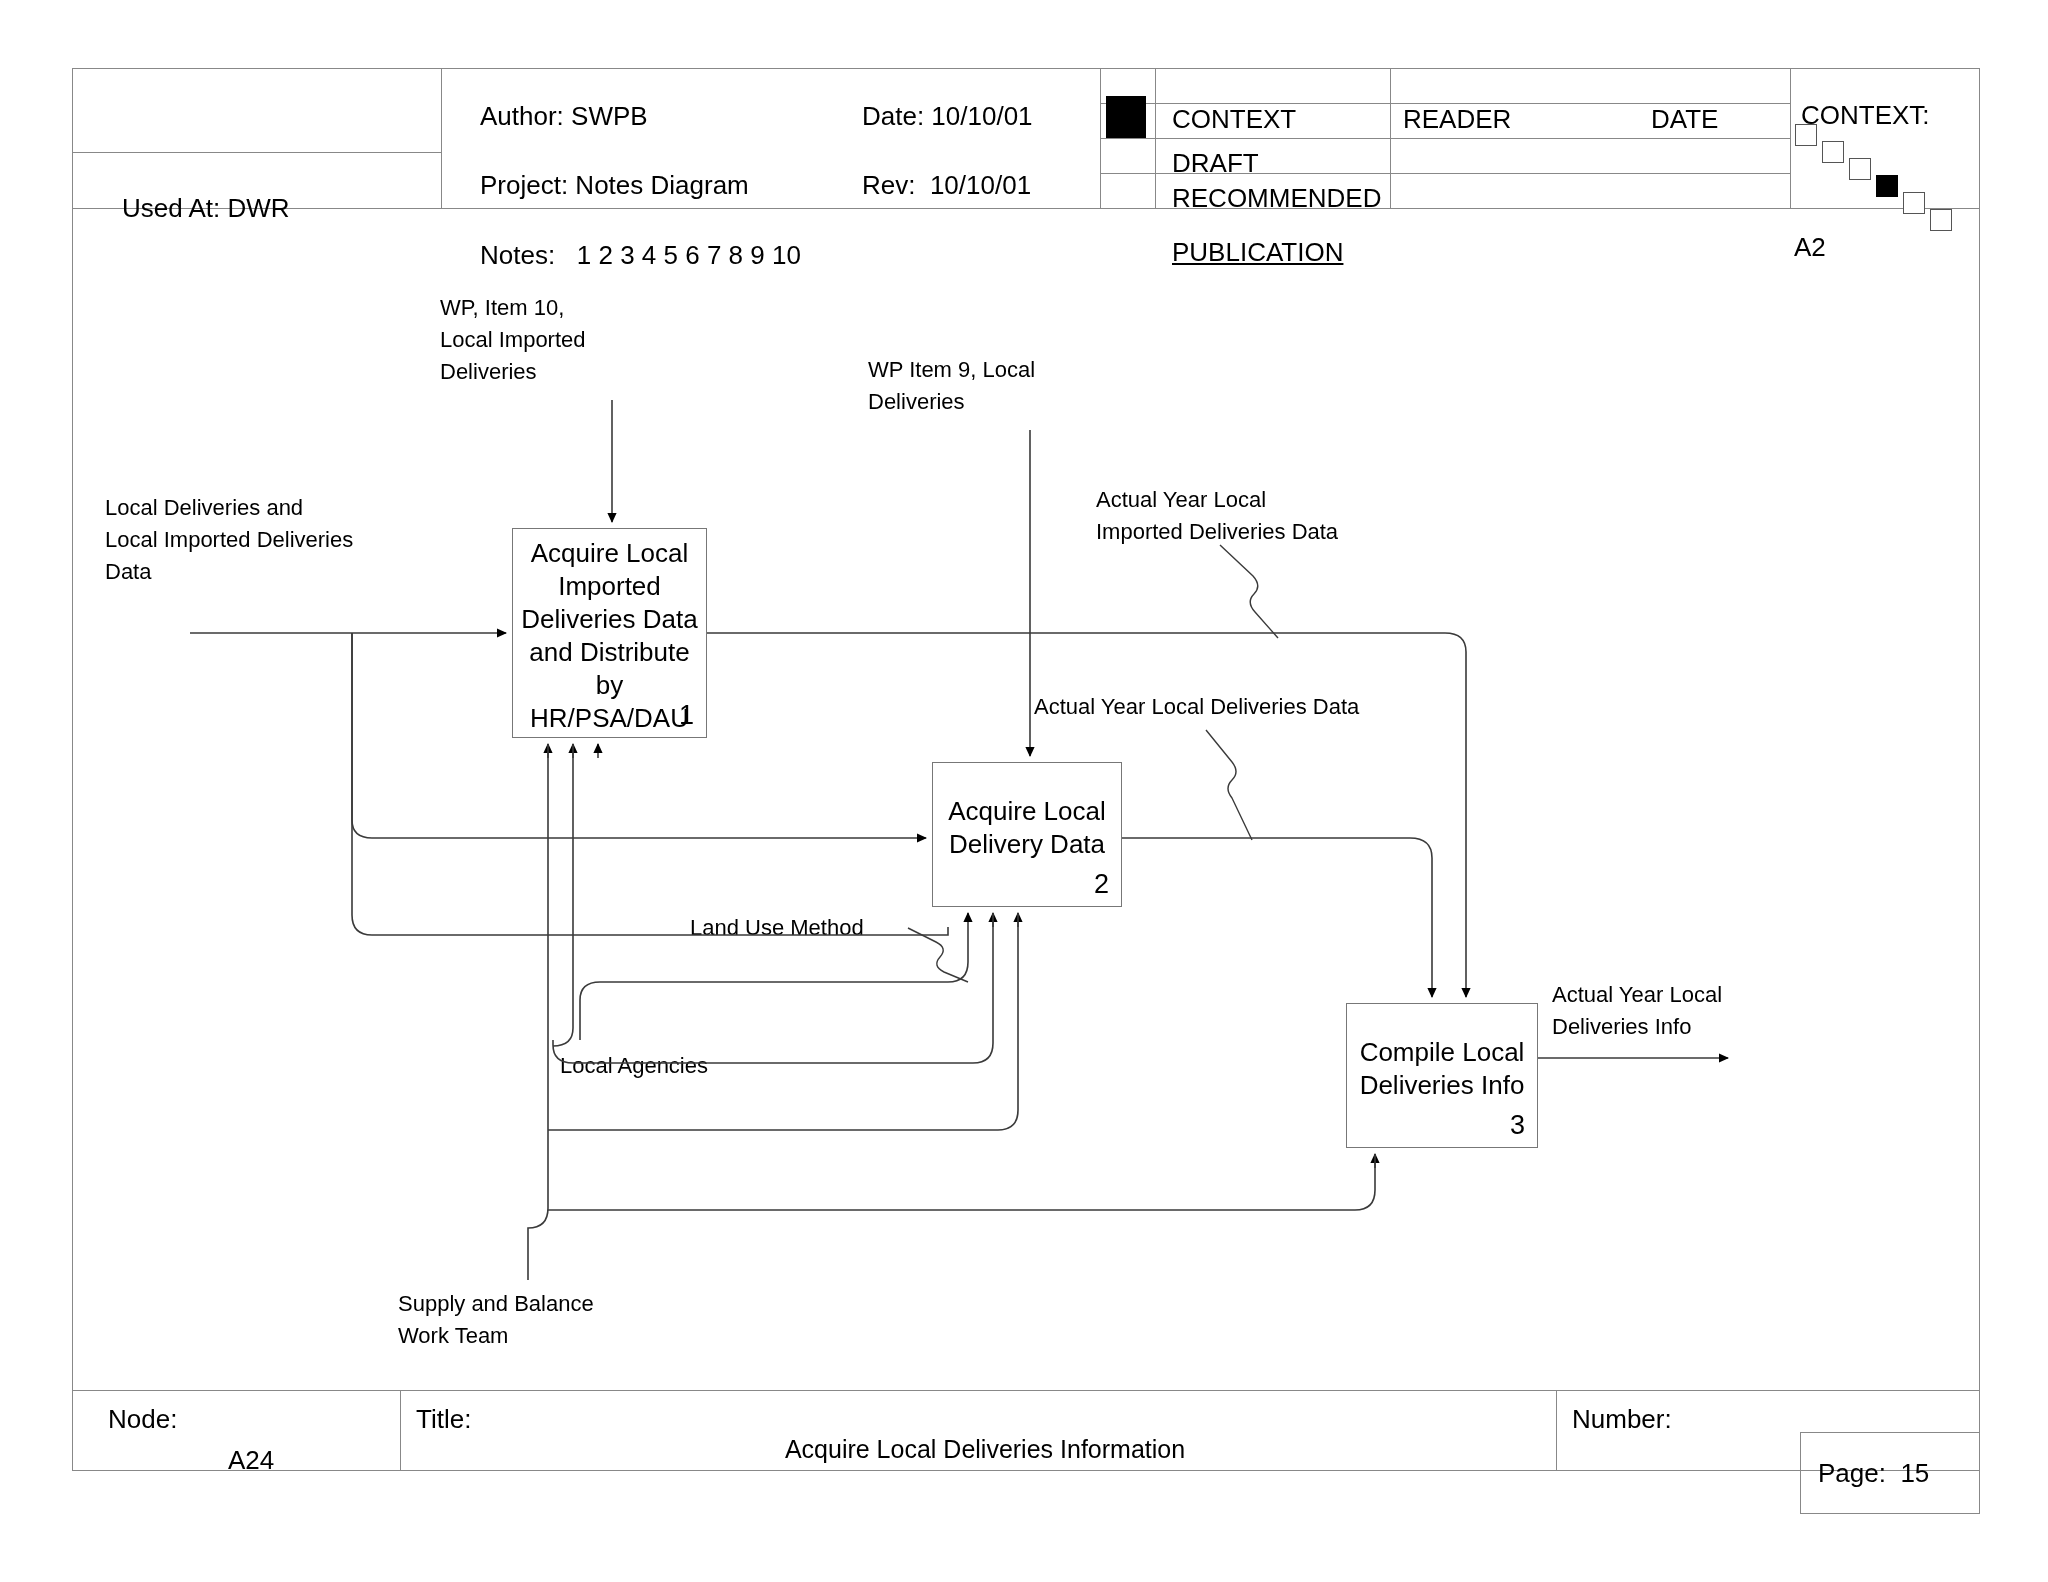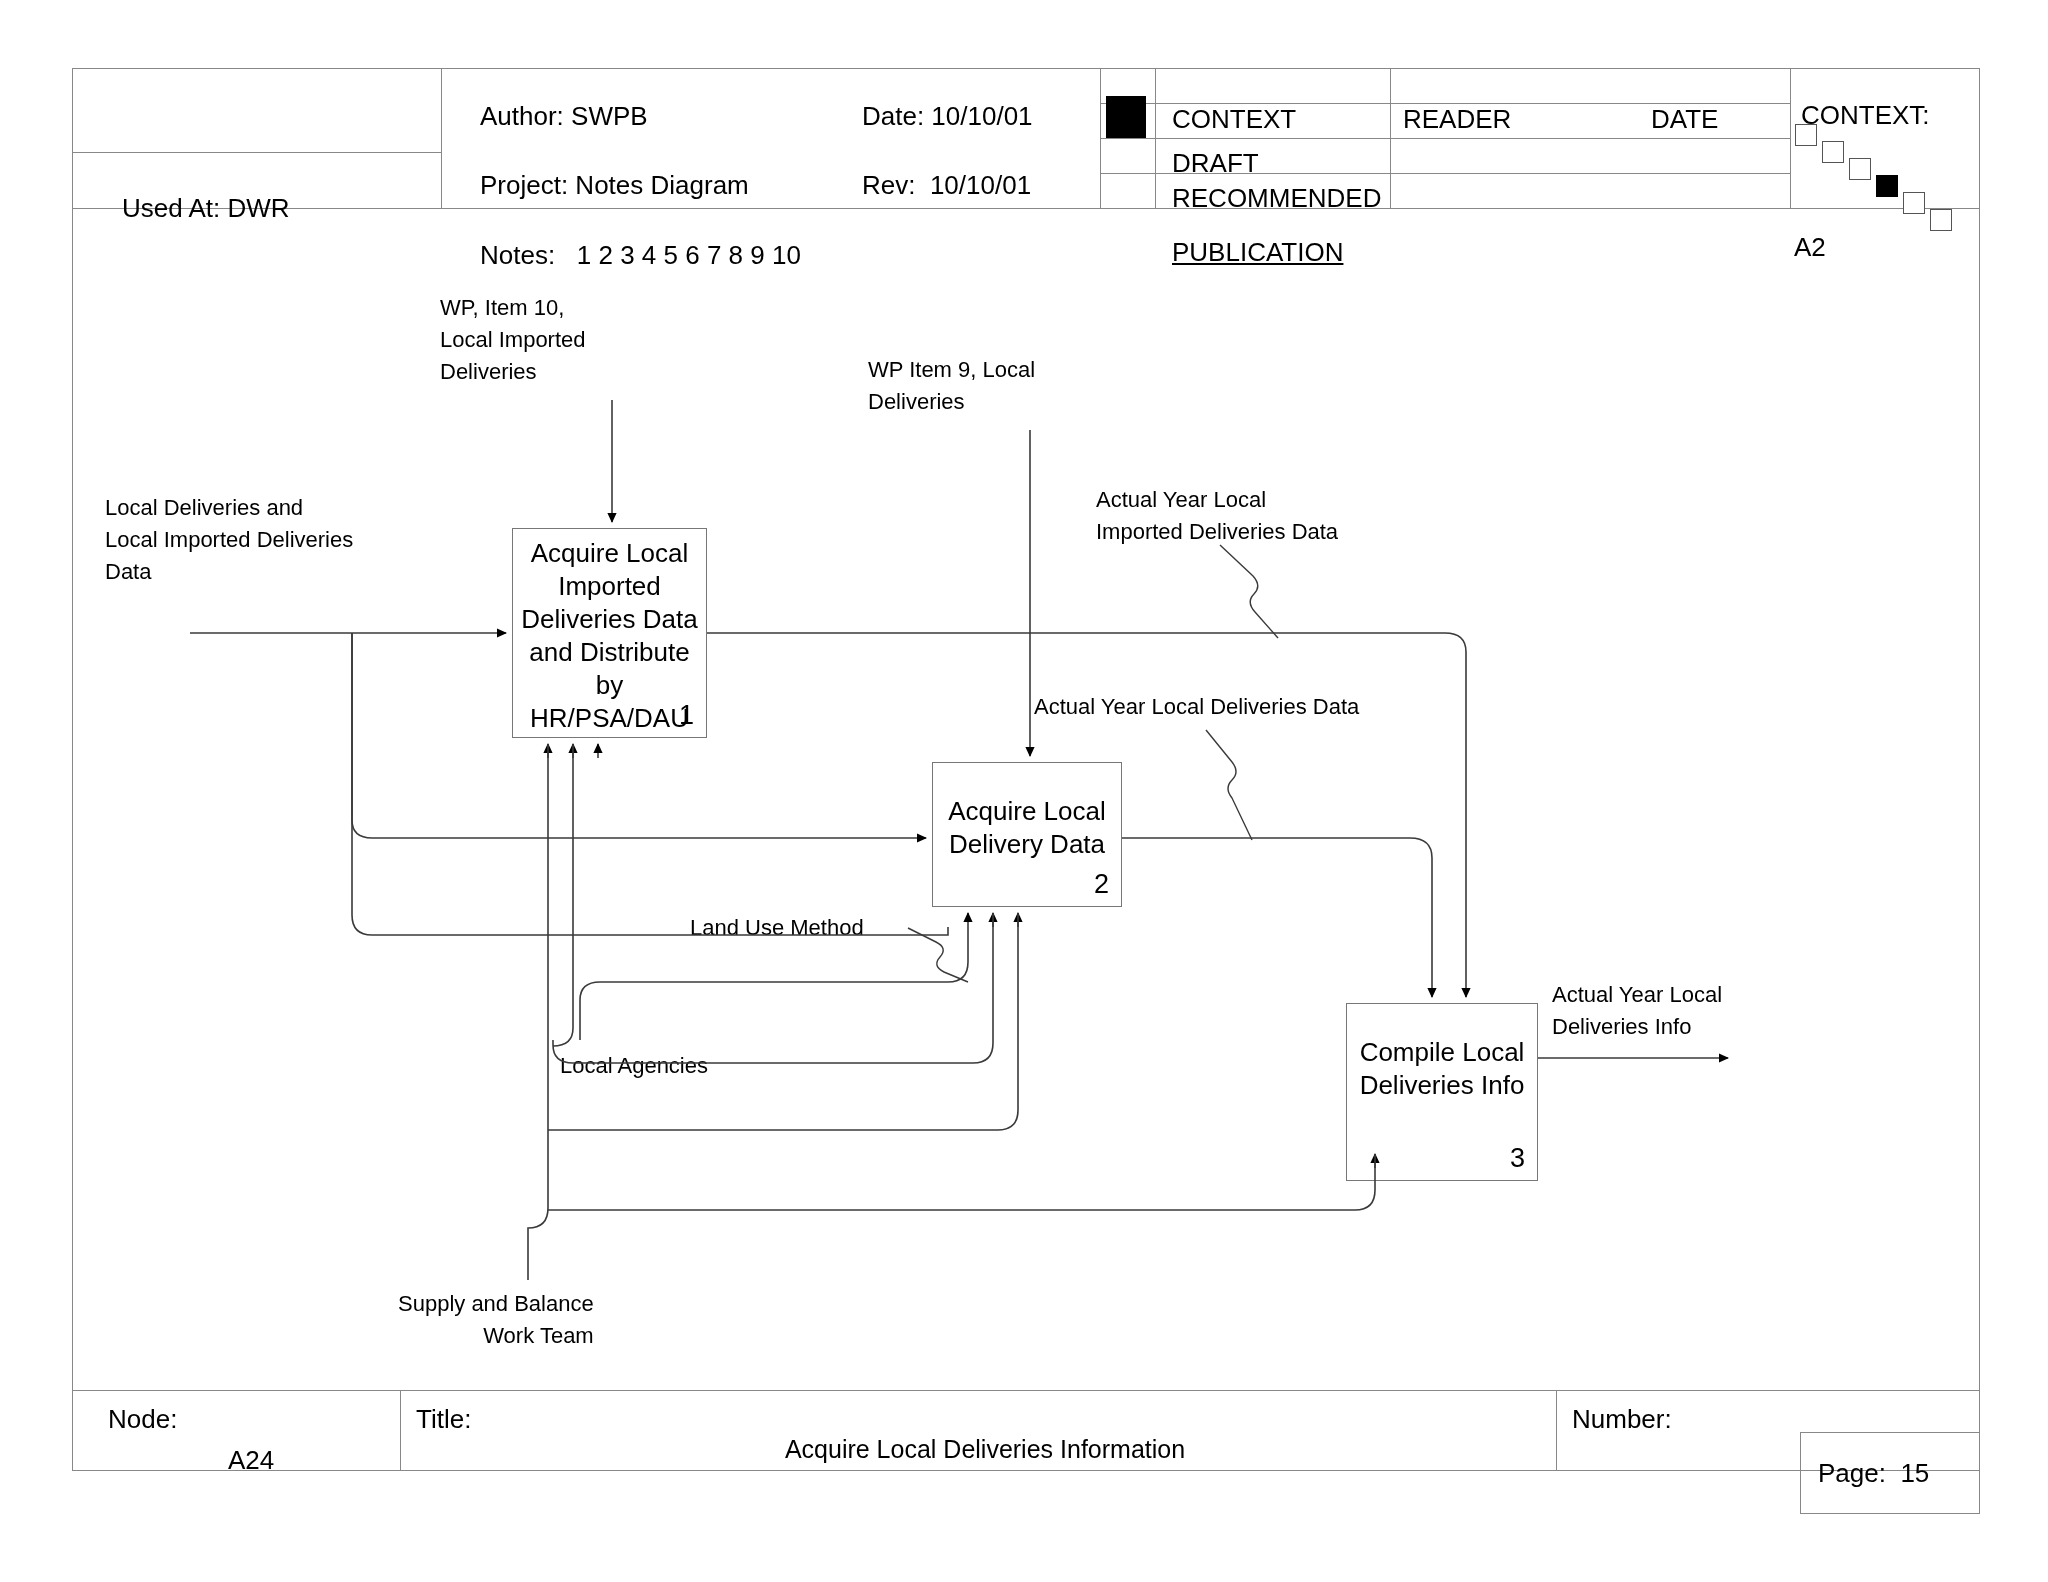--- a/index.html
+++ b/index.html
@@ -157,42 +157,42 @@
 HR/PSA/DAU</div>
     <div class="act-num">1</div>
   </div>
 
   <div class="act-box" style="left:932px; top:762px; width:190px; height:145px;">
     <div class="act-title" style="top:32px;">Acquire Local
 Delivery Data</div>
     <div class="act-num">2</div>
   </div>
 
-  <div class="act-box" style="left:1346px; top:1003px; width:192px; height:178px;">
+  <div class="act-box" style="left:1346px; top:1003px; width:192px; height:145px;">
     <div class="act-title" style="top:32px;">Compile Local
 Deliveries Info</div>
     <div class="act-num">3</div>
   </div>
 
   <div class="lbl" style="left:105px; top:492px;">Local Deliveries and
 Local Imported Deliveries
 Data</div>
   <div class="lbl" style="left:440px; top:292px;">WP, Item 10,
 Local Imported
 Deliveries</div>
   <div class="lbl" style="left:868px; top:354px;">WP Item 9, Local
 Deliveries</div>
   <div class="lbl" style="left:1096px; top:484px;">Actual Year Local
 Imported Deliveries Data</div>
   <div class="lbl" style="left:1034px; top:691px;">Actual Year Local Deliveries Data</div>
   <div class="lbl" style="left:1552px; top:979px;">Actual Year Local
 Deliveries Info</div>
   <div class="lbl" style="left:690px; top:912px;">Land Use Method</div>
   <div class="lbl" style="left:560px; top:1050px;">Local Agencies</div>
-  <div class="lbl" style="left:398px; top:1288px;text-align:right;">Supply and Balance
+  <div class="lbl" style="left:398px; top:1288px;">Supply and Balance
 Work Team</div>
 
   <svg class="overlay" viewBox="0 0 2048 1582">
     <defs>
       <marker id="ar" markerWidth="11" markerHeight="11" refX="9" refY="5.2" orient="auto" markerUnits="userSpaceOnUse">
         <path d="M0,0.6 L10,5.2 L0,9.8 z" fill="#000"></path>
       </marker>
       <marker id="arUp" markerWidth="11" markerHeight="11" refX="9" refY="5.2" orient="auto" markerUnits="userSpaceOnUse">
         <path d="M0,0.6 L10,5.2 L0,9.8 z" fill="#000"></path>
       </marker>

